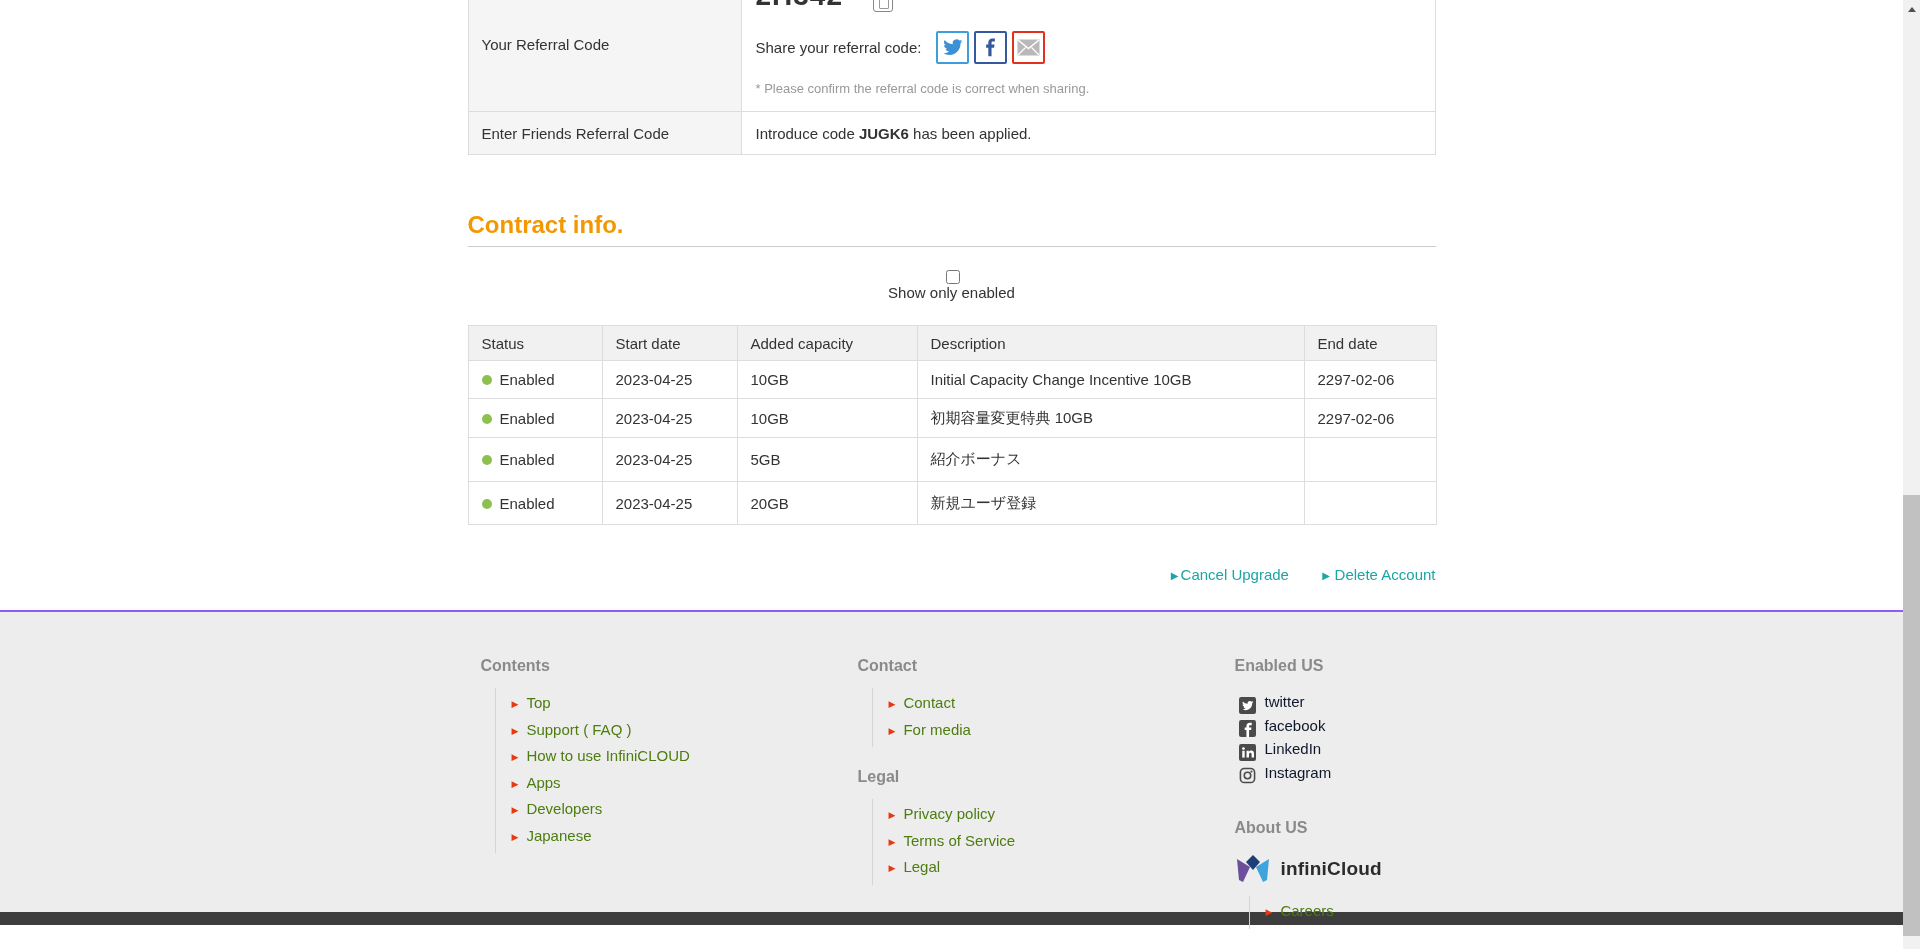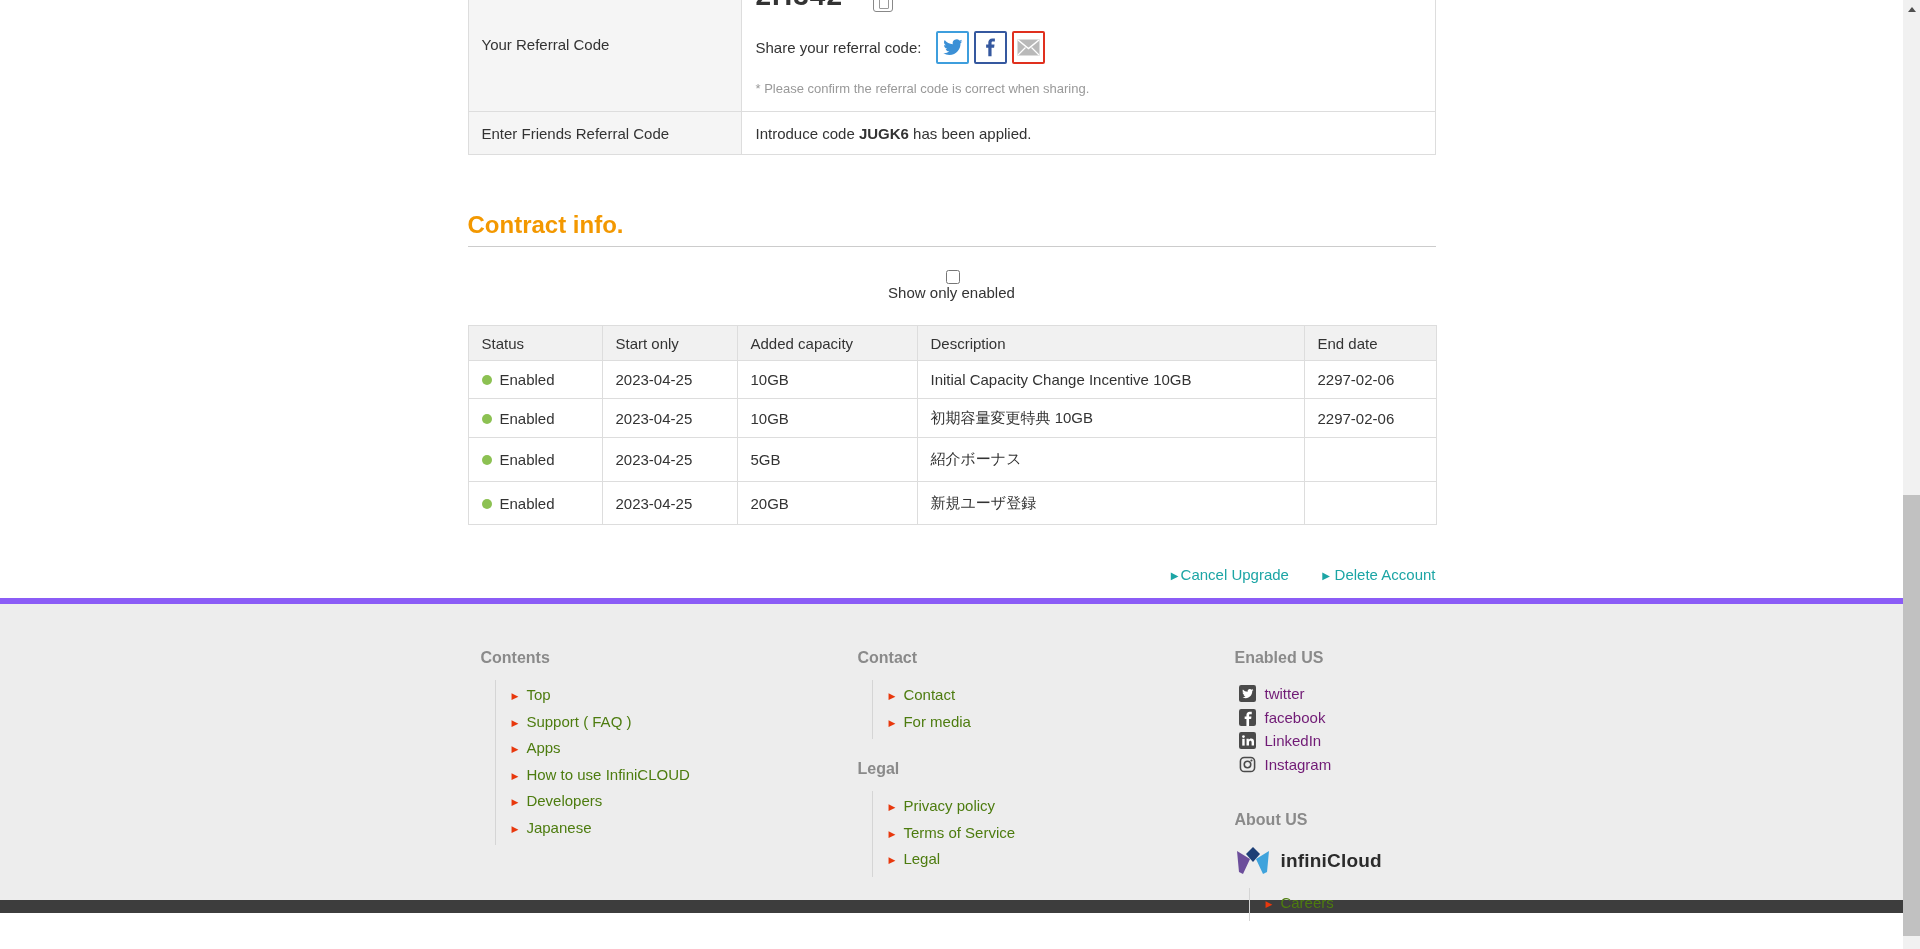--- a/index.html
+++ b/index.html
@@ -52,35 +52,35 @@
   .contract-table tbody tr:nth-child(4) td { height:43px; }
   .col-status { width:134px; } .col-start { width:135px; } .col-cap { width:180px; }
   .col-desc { width:387px; } .col-end { width:132px; }
   .dot { display:inline-block; width:10px; height:10px; border-radius:50%; background:#8CC152; margin-right:8px; }
 
   .actions { margin-top:41px; text-align:right; font-size:15px; height:17px; }
   .actions a { color:#1CA5A5; text-decoration:none; margin-left:29px; cursor:pointer; }
   .tri { font-size:10px; margin-right:2px; position:relative; top:-1px; }
 
   
-  .site-footer { margin-top:15px; background:#ededed; border-top:6px solid #8b5cf6; height:302px; }
+  .site-footer { margin-top:27px; background:#ededed; border-top:2px solid #8b5cf6; height:302px; }
   .f-container { width:968px; margin:0 auto; display:flex; padding-top:46px; }
   .f-col1 { margin-left:13px; width:300px; }
   .f-col2 { margin-left:77px; width:290px; }
   .f-col3 { margin-left:87px; flex:1; }
   .f-heading { color:#8a8a8a; font-weight:bold; font-size:16px; line-height:16px; }
   .f-list { list-style:none; margin:14px 0 0 14px; padding:3px 0; border-left:1px solid #d5d5d5; }
   .f-list li { padding-left:16px; line-height:23.5px; font-size:15px; }
   .f-list a { color:#4d7c0f; text-decoration:none; cursor:pointer; }
   .arrow { color:#E8380D; font-size:9px; margin-right:8px; position:relative; top:-1px; }
   .mt-group { margin-top:22px; }
 
   .social-list { list-style:none; margin:16px 0 0 4px; padding:0; }
   .social-list li { line-height:23.5px; font-size:15px; display:flex; align-items:center; }
-  .social-list a { color:#701a75; text-decoration:none; display:flex; align-items:center; cursor:pointer; }
+  .social-list a { color:#0f172a; text-decoration:none; display:flex; align-items:flex-end; cursor:pointer; }
   .social-list svg { margin-right:9px; }
 
   .about-heading { margin-top:36px; }
   .brand-row { margin-top:18px; display:flex; align-items:center; }
   .brand-text { font-size:19px; font-weight:bold; color:#2b2b2b; margin-left:10px; letter-spacing:.2px; }
   .careers-list { margin-top:12px; }
 
   .bottom-bar { width:1903px; height:13px; background:#3d3d3d; margin-top:0; }
 
   
@@ -149,21 +149,21 @@
         <colgroup>
           <col class="col-status">
             <col class="col-start">
             <col class="col-cap">
             <col class="col-desc">
             <col class="col-end">
         </colgroup>
         <thead>
           <tr>
             <th>Status</th>
-            <th>Start only</th>
+            <th>Start date</th>
             <th>Added capacity</th>
             <th>Description</th>
             <th>End date</th>
           </tr>
         </thead>
         <tbody>
           <tr>
             <td><span class="dot"></span><span>Enabled</span></td>
             <td>2023-04-25</td>
             <td>10GB</td>
@@ -201,22 +201,22 @@
     </div>
 
     <footer class="site-footer">
       <div class="f-container">
 
         <div class="f-col1">
           <div class="f-heading">Contents</div>
           <ul class="f-list">
             <li><span class="arrow">▶</span><a>Top</a></li>
             <li><span class="arrow">▶</span><a>Support ( FAQ )</a></li>
+            <li><span class="arrow">▶</span><a>How to use InfiniCLOUD</a></li>
             <li><span class="arrow">▶</span><a>Apps</a></li>
-            <li><span class="arrow">▶</span><a>How to use InfiniCLOUD</a></li>
             <li><span class="arrow">▶</span><a>Developers</a></li>
             <li><span class="arrow">▶</span><a>Japanese</a></li>
           </ul>
         </div>
 
         <div class="f-col2">
           <div class="f-heading">Contact</div>
           <ul class="f-list">
             <li><span class="arrow">▶</span><a>Contact</a></li>
             <li><span class="arrow">▶</span><a>For media</a></li>

